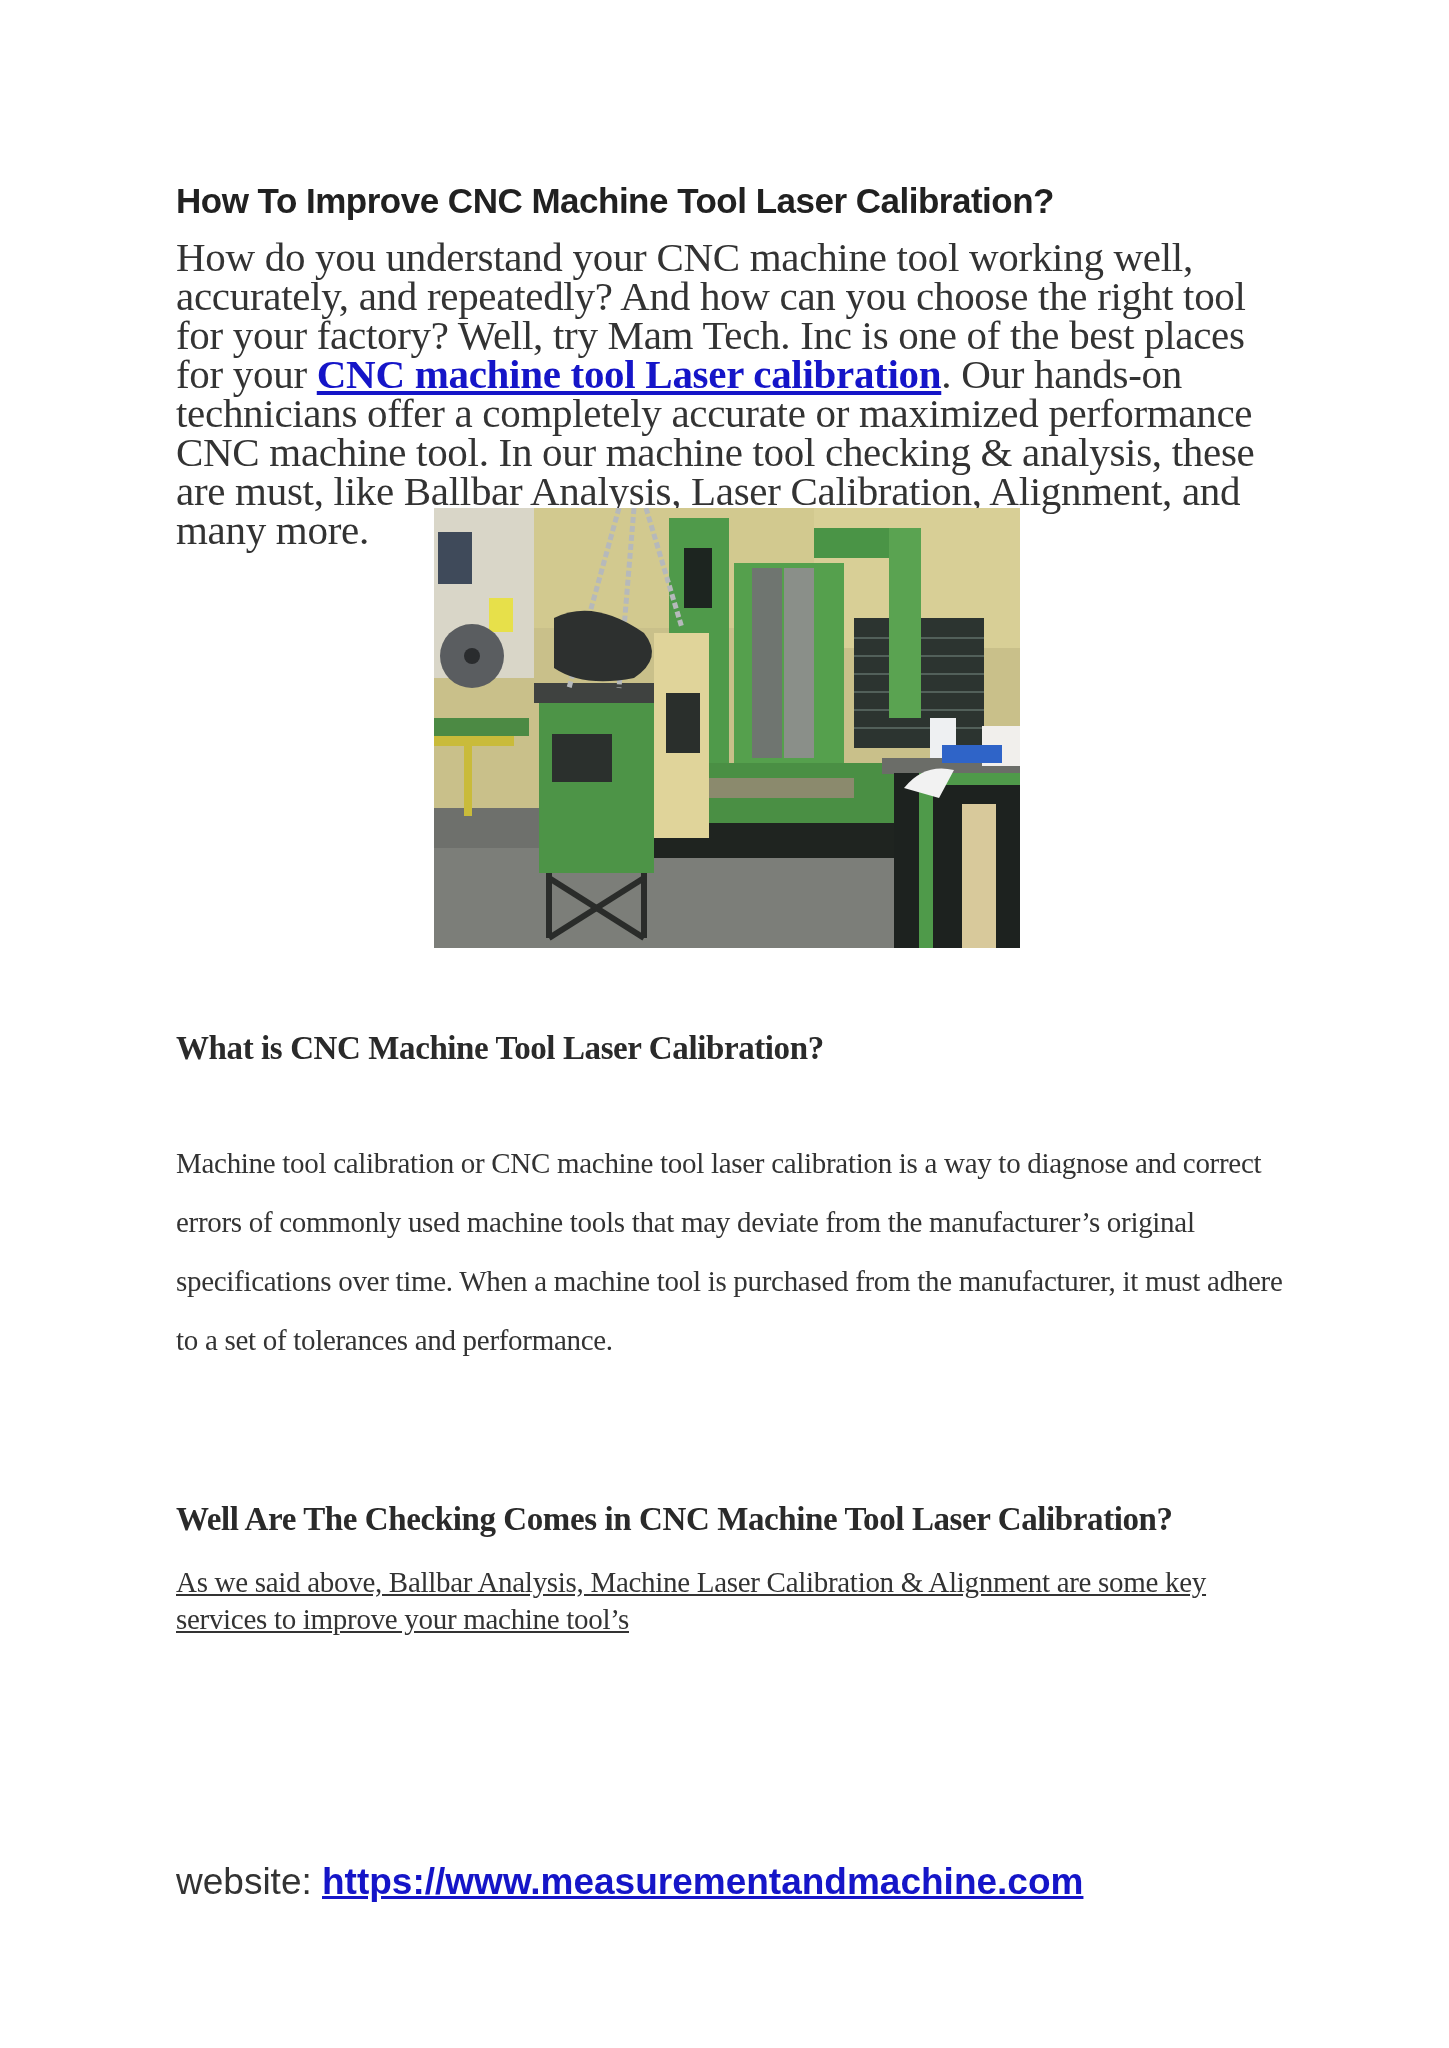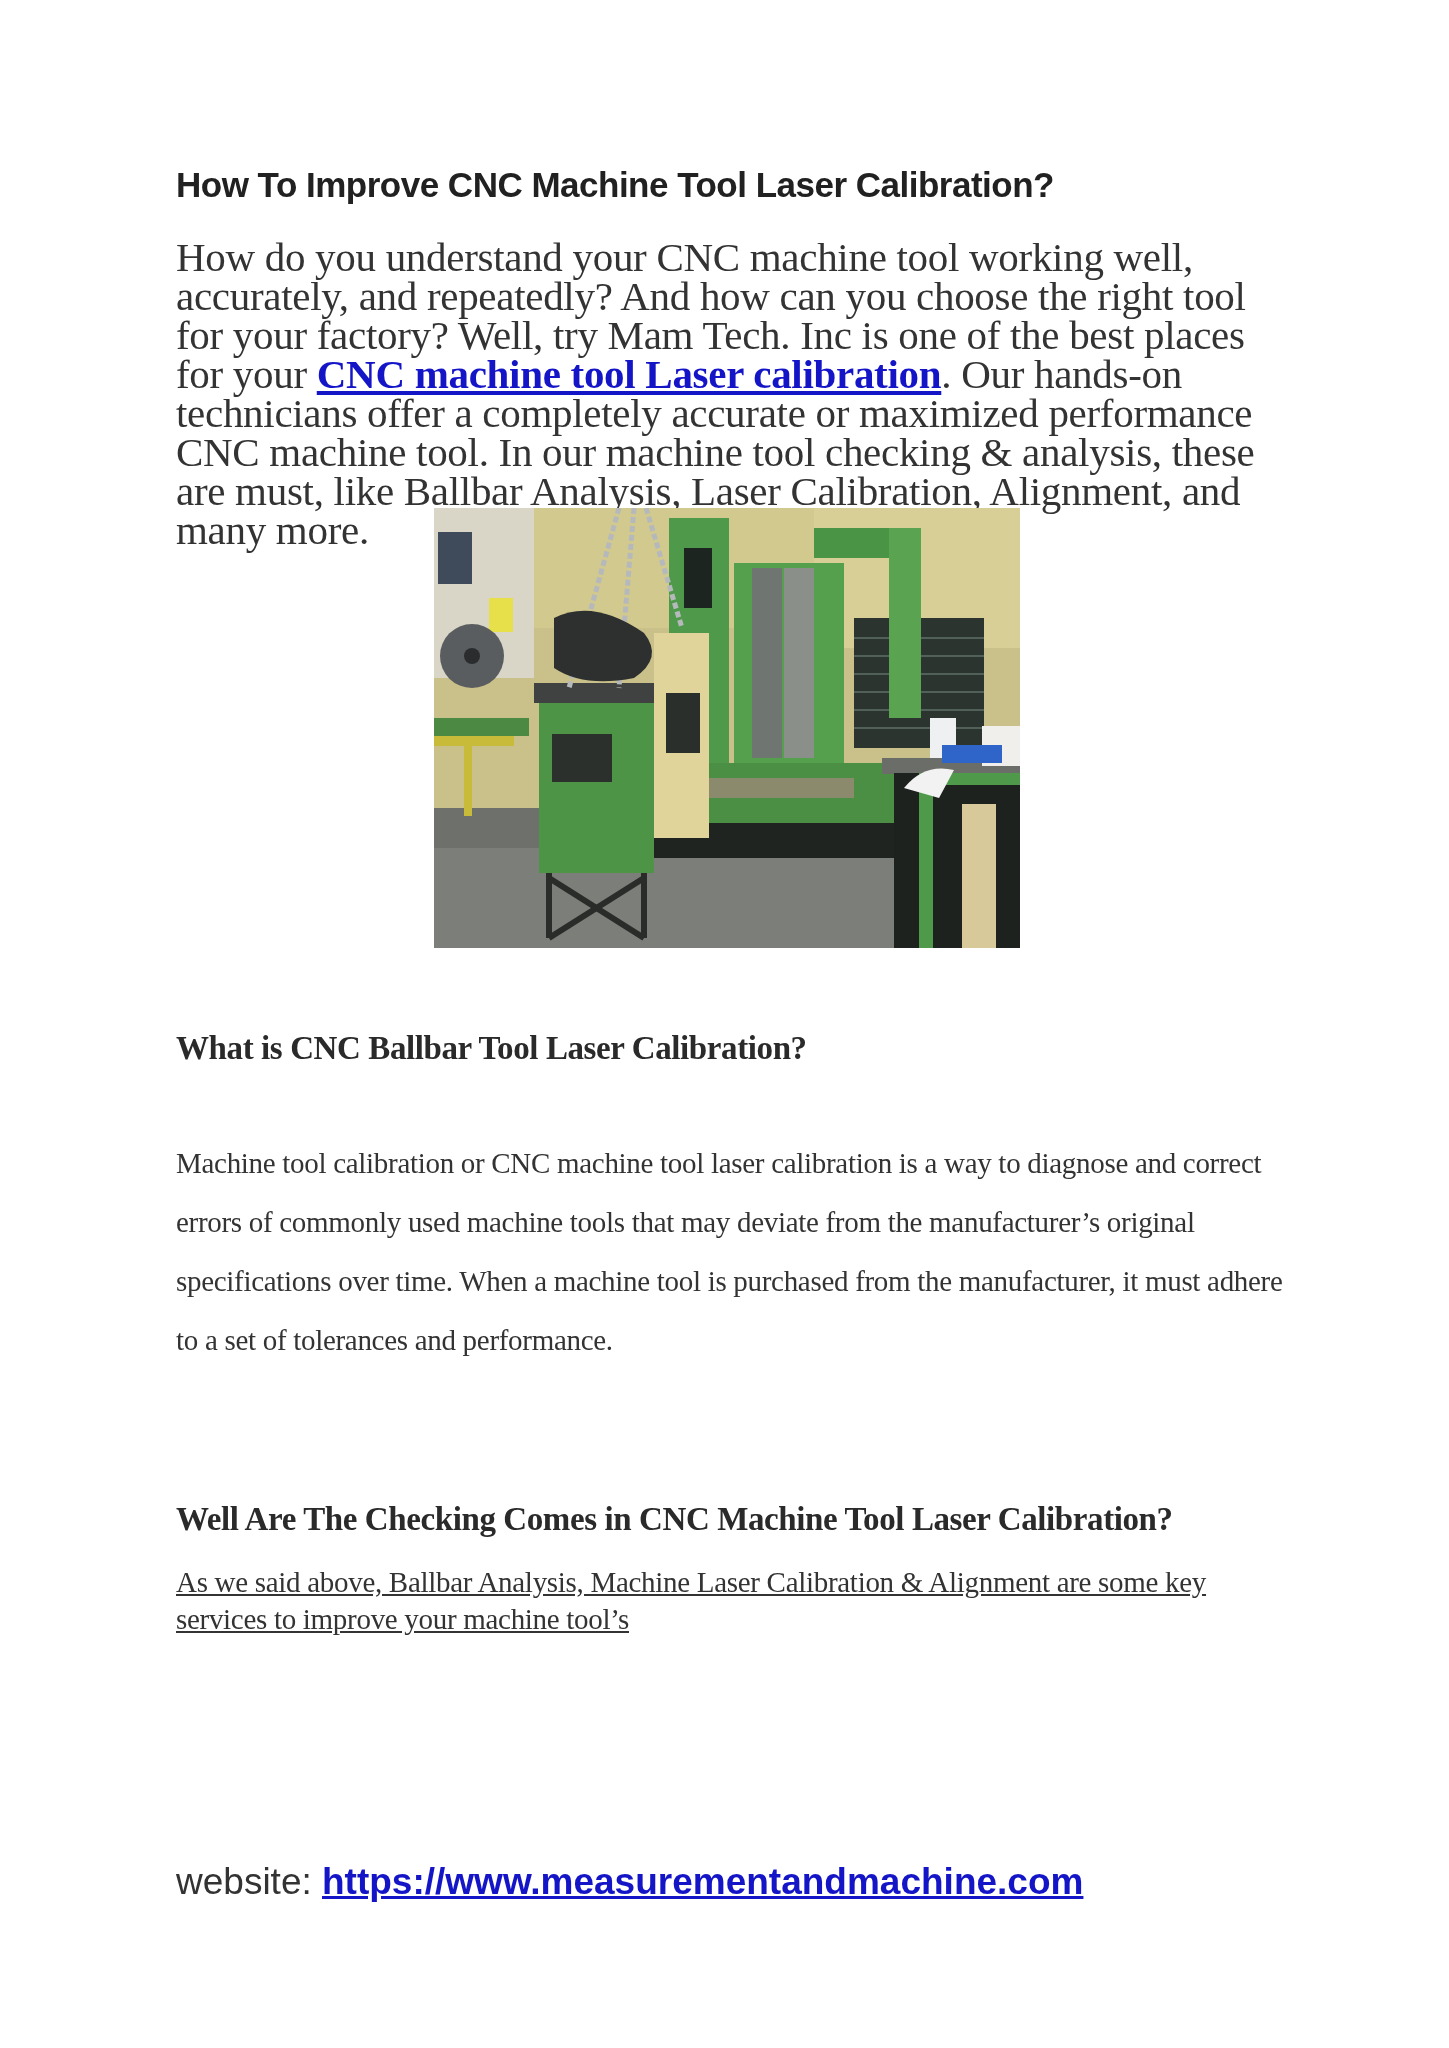--- a/index.html
+++ b/index.html
@@ -1,19 +1,19 @@
 <!DOCTYPE html>
 <html><head>
   <meta charset="utf-8">
   <style>
     html, body { margin: 0; padding: 0; background: #ffffff; }
     body { width: 1449px; height: 2048px; position: relative; overflow: hidden; color: #333333; }
     .page { position: absolute; left: 0; top: 0; width: 1449px; height: 2048px; background: #fff; }
     .h1 {
-      position: absolute; left: 176px; top: 164px; width: 1120px;
+      position: absolute; left: 176px; top: 180px; width: 1120px;
       font-family: "Liberation Sans", sans-serif; font-weight: bold; font-size: 35px;
       color: #212121; letter-spacing: -0.5px; line-height: 42px;
     }
     .intro {
       position: absolute; left: 176px; top: 238px; width: 1120px;
       font-family: "Liberation Serif", serif; font-size: 41px; line-height: 39px; color: #333;
       letter-spacing: -0.3px;
     }
     a.link { color: #1515c8; font-weight: bold; text-decoration: underline; }
     .photo {
@@ -115,21 +115,21 @@
       <rect x="485" y="265" width="101" height="12" fill="#4f9a4a"></rect>
       <rect x="485" y="265" width="14" height="175" fill="#4f9a4a"></rect>
       <rect x="528" y="296" width="34" height="144" fill="#d8c99b"></rect>
       <rect x="496" y="210" width="26" height="40" fill="#eef0f2"></rect>
       <rect x="548" y="218" width="38" height="40" fill="#f1efec"></rect>
       <rect x="508" y="237" width="60" height="18" fill="#2f64c8"></rect>
       <path d="M470 280 Q490 255 520 262 L505 290 Z" fill="#f2f2f2"></path>
     </svg>
   </div>
 
-  <div class="h2 h2a">What is CNC Ballbar Tool Laser Calibration?</div>
+  <div class="h2 h2a">What is CNC Machine Tool Laser Calibration?</div>
   <div class="body-text p1">Machine tool calibration or CNC machine tool laser calibration is a way to diagnose and correct errors of commonly used machine tools that may deviate from the manufacturer’s original specifications over time. When a machine tool is purchased from the manufacturer, it must adhere to a set of tolerances and performance.</div>
 
   <div class="h2 h2b">Well Are The Checking Comes in CNC Machine Tool Laser Calibration?</div>
   <div class="body-text p2">As we said above, Ballbar Analysis, Machine Laser Calibration &amp; Alignment are some key services to improve your machine tool’s</div>
 
   <div class="website"><span>website: </span><a class="link" href="#">https://www.measurementandmachine.com</a></div>
 
 </div>
 
 </body></html>

